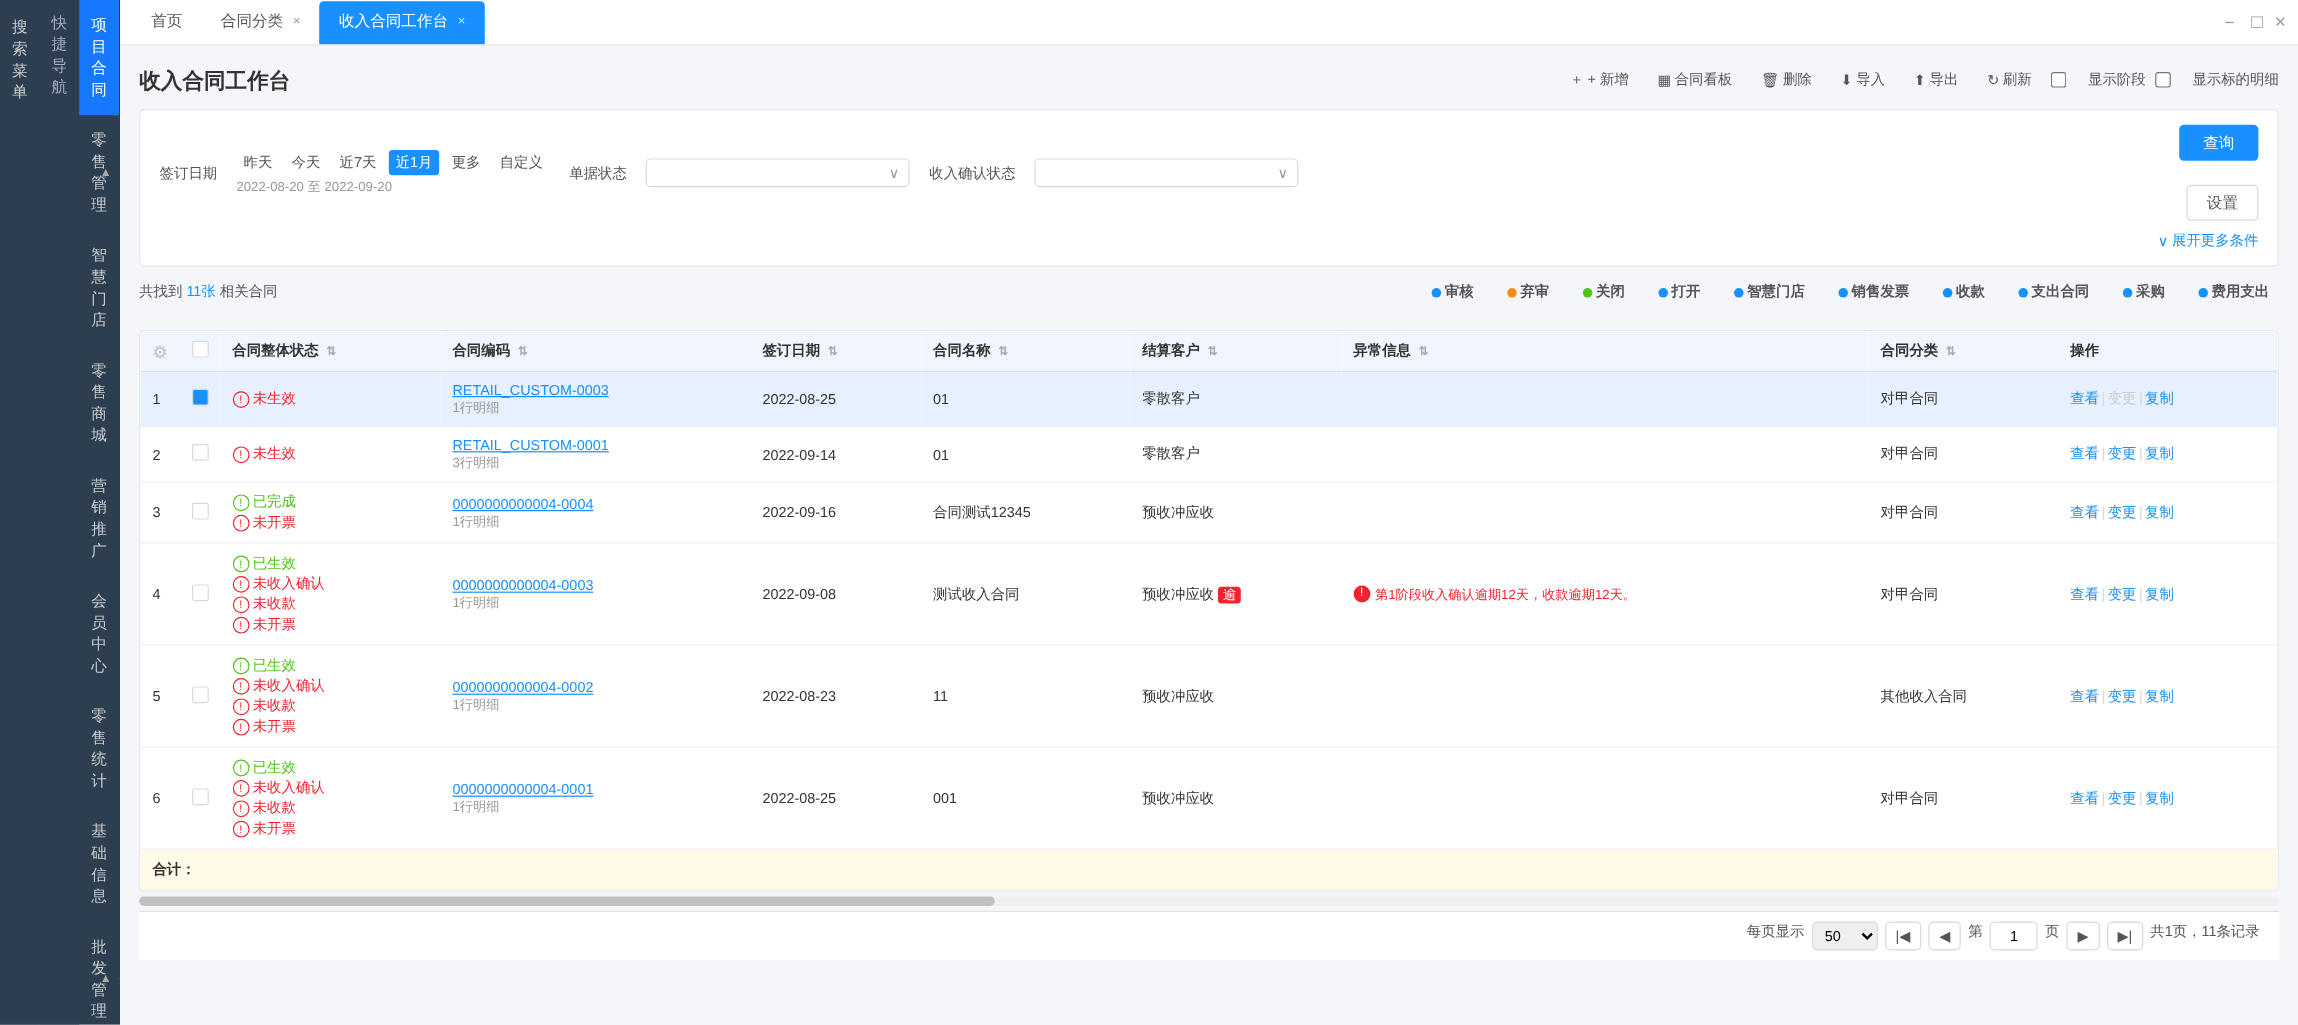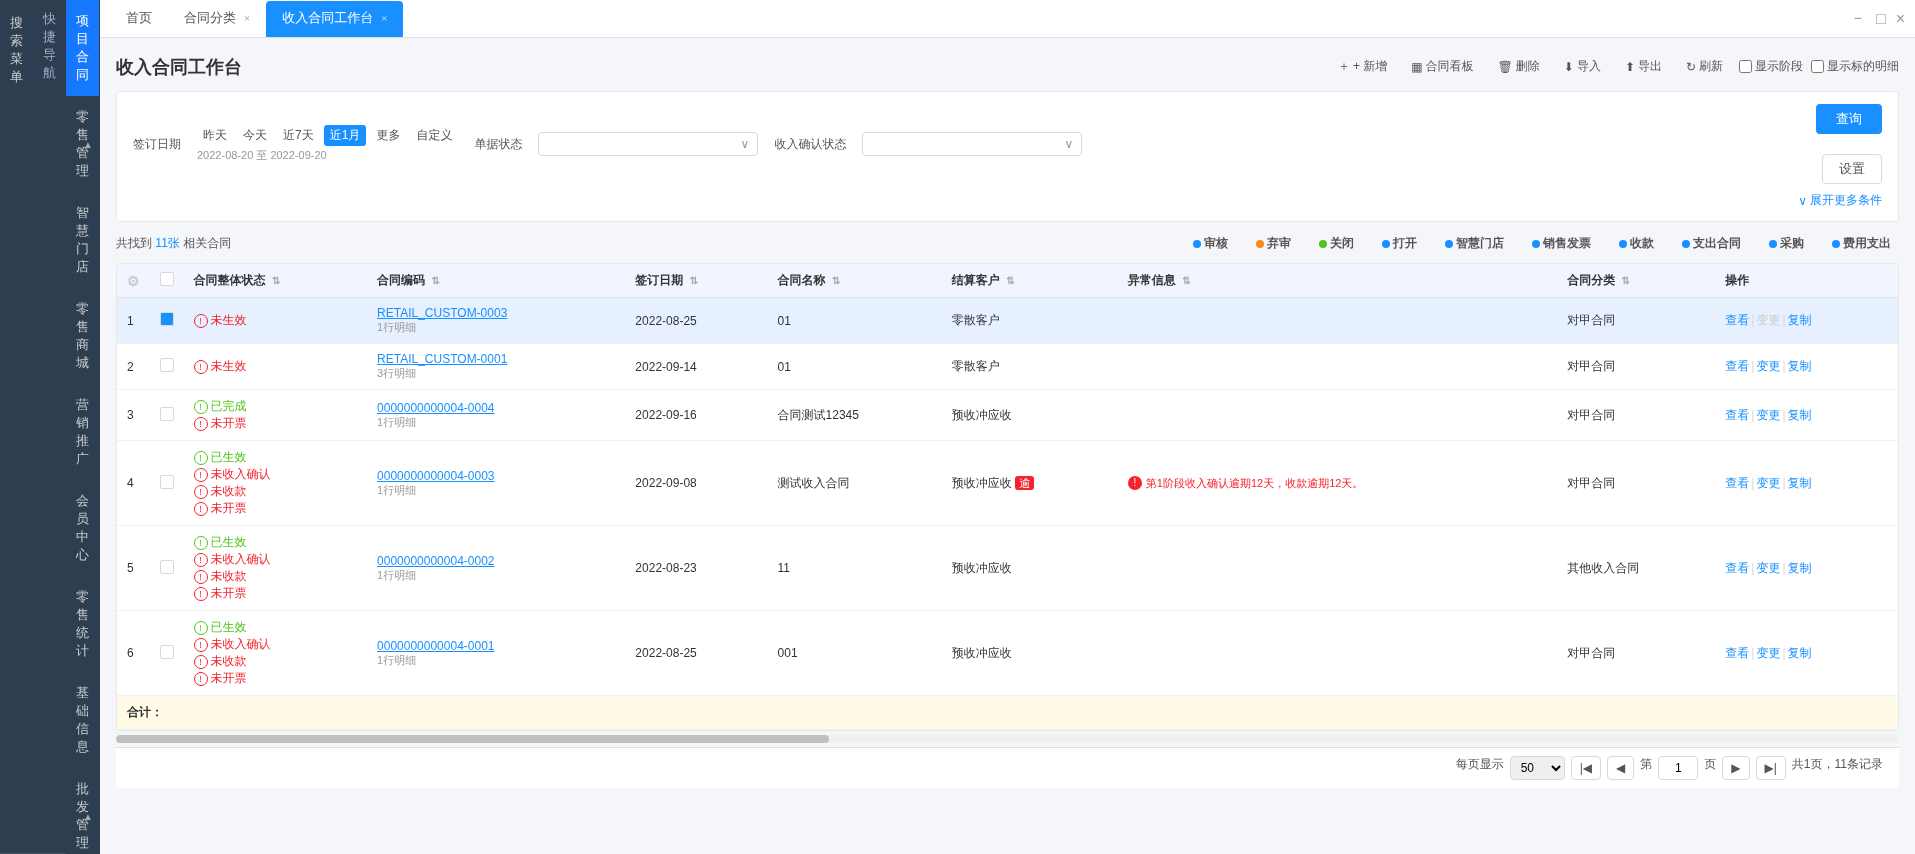--- a/index.html
+++ b/index.html
@@ -13,56 +13,56 @@
     .sidebar-item.active { background: #1677ff; color: #fff; }
     .sidebar-item.active::after { content: ''; position: absolute; right: 0; top: 50%; transform: translateY(-50%); width: 4px; height: 100%; background: #1677ff; }
     .sidebar-item.has-arrow::after { content: '▲'; position: absolute; right: 6px; top: 50%; transform: translateY(-50%); font-size: 10px; background: none; width: auto; height: auto; color: #aaa; }
     .sidebar-bottom { margin-top: auto; padding: 12px 10px; text-align: center; color: #aaa; border-top: 1px solid #3d4f60; cursor: pointer; }
 
     
     .main { flex: 1; display: flex; flex-direction: column; overflow: hidden; }
 
     
     .tab-bar { background: #fff; border-bottom: 1px solid #e0e0e0; display: flex; align-items: center; padding: 0 10px; height: 38px; flex-shrink: 0; }
-    .tab-item { padding: 8px 16px; font-size: 13px; color: #555; cursor: pointer; border-bottom: 2px solid transparent; display: flex; align-items: center; gap: 4px; font-family: Liberation Serif, serif; }
+    .tab-item { padding: 8px 16px; font-size: 13px; color: #555; cursor: pointer; border-bottom: 2px solid transparent; display: flex; align-items: center; gap: 4px; }
     .tab-item.active { background: #1890ff; color: #fff; border-radius: 4px 4px 0 0; border-bottom: 2px solid #1890ff; }
     .tab-close { font-size: 11px; color: rgba(255,255,255,0.8); cursor: pointer; margin-left: 4px; }
     .tab-close-dark { font-size: 11px; color: #999; cursor: pointer; margin-left: 4px; }
     .tab-bar-right { margin-left: auto; display: flex; align-items: center; gap: 10px; color: #999; font-size: 16px; cursor: pointer; }
 
     
     .content { flex: 1; overflow: auto; padding: 16px; background: #f5f6fa; }
 
     
     .page-header { display: flex; align-items: center; justify-content: space-between; margin-bottom: 12px; }
     .page-title { font-size: 18px; font-weight: bold; color: #333; }
     .toolbar { display: flex; align-items: center; gap: 8px; }
     .toolbar-btn { display: flex; align-items: center; gap: 3px; font-size: 12px; color: #555; cursor: pointer; padding: 4px 8px; border: none; background: transparent; }
-    .toolbar-checkbox { display: flex; align-items: center; gap: 3px; font-size: 12px; color: #555; cursor: pointer; }
+    .toolbar-checkbox { display: flex; align-items: center; gap: 18px; font-size: 12px; color: #555; cursor: pointer; }
 
     
     .filter-tabs { display: flex; align-items: center; gap: 0; border-bottom: 2px solid #e0e0e0; margin-bottom: 12px; }
     .filter-tab { padding: 8px 14px; font-size: 13px; color: #555; cursor: pointer; border-bottom: 2px solid transparent; margin-bottom: -2px; }
     .filter-tab.active { color: #1890ff; border-bottom: 2px solid #1890ff; font-weight: bold; }
 
     
     .search-bar { background: #fff; border-radius: 4px; padding: 12px 16px; margin-bottom: 10px; border: 1px solid #e8e8e8; }
     .search-row { display: flex; align-items: center; gap: 16px; flex-wrap: wrap; }
     .search-label { font-size: 12px; color: #555; white-space: nowrap; }
     .date-options { display: flex; align-items: flex-start; gap: 4px; }
     .date-opt { font-size: 12px; color: #555; cursor: pointer; padding: 2px 6px; }
     .date-opt.active { background: #1890ff; color: #fff; border-radius: 3px; }
     .date-range { font-size: 11px; color: #999; margin-top: 2px; }
     .search-select { border: 1px solid #d9d9d9; border-radius: 4px; padding: 4px 8px; font-size: 12px; color: #999; min-width: 200px; background: #fff; cursor: pointer; display: flex; align-items: center; justify-content: space-between; }
     .expand-btn { color: #1890ff; font-size: 12px; cursor: pointer; display: flex; align-items: center; gap: 3px; margin-left: auto; }
     .query-btn { background: #1890ff; color: #fff; border: none; border-radius: 4px; padding: 6px 20px; font-size: 13px; cursor: pointer; }
     .set-btn { background: #fff; color: #555; border: 1px solid #d9d9d9; border-radius: 4px; padding: 5px 16px; font-size: 13px; cursor: pointer; margin-top: 16px; }
 
     
-    .action-bar { display: flex; align-items: center; justify-content: space-between; margin-bottom: 8px; }
+    .action-bar { display: flex; align-items: center; justify-content: space-between; margin-bottom: 20px; }
     .action-btns { display: flex; align-items: flex-end; gap: 12px; flex-wrap: wrap; font-weight: bold; }
     .action-btn { display: flex; align-items: center; gap: 3px; font-size: 12px; color: #555; cursor: pointer; padding: 3px 8px; border: none; background: transparent; }
     .action-btn .dot { width: 8px; height: 8px; border-radius: 50%; display: inline-block; }
 
     
     .table-wrap { background: #fff; border-radius: 4px; border: 1px solid #e8e8e8; overflow: auto; }
     table { width: 100%; border-collapse: collapse; font-size: 12px; }
     thead tr { background: #f0f5ff; }
     th { padding: 8px 10px; text-align: left; font-weight: 600; color: #333; border-bottom: 1px solid #e0e0e0; white-space: nowrap; position: relative; }
     th .sort-icon { color: #aaa; font-size: 10px; margin-left: 3px; }

